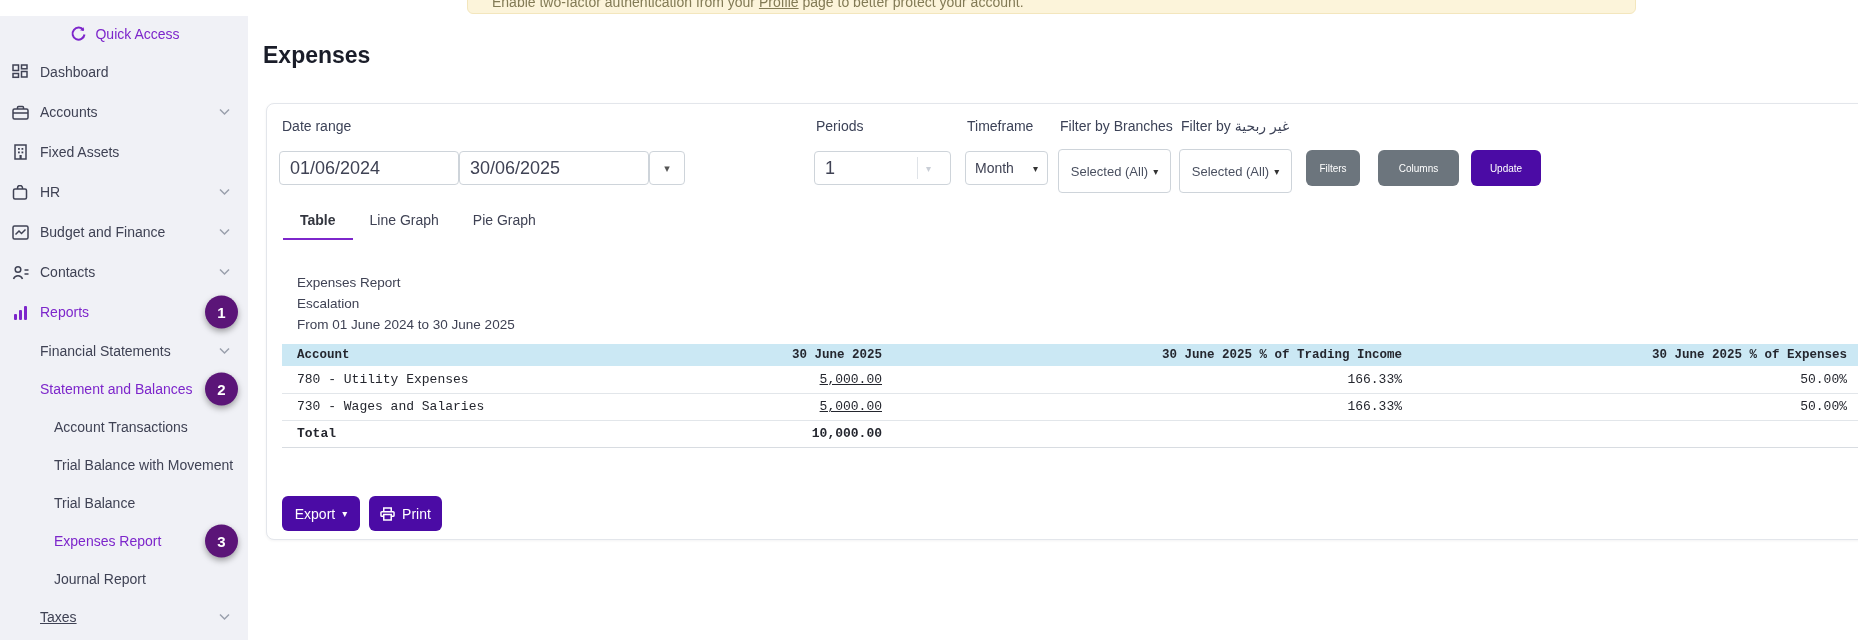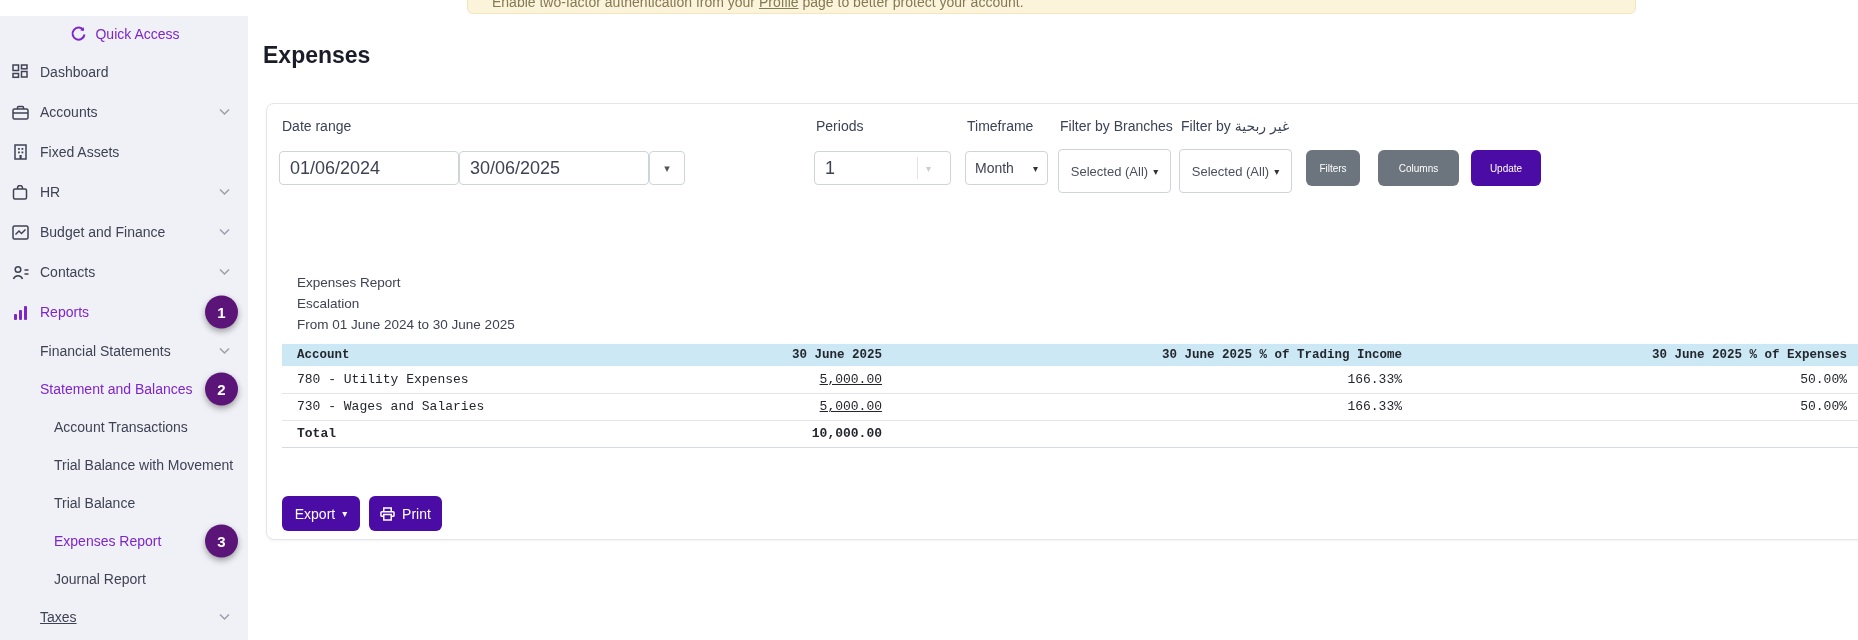--- a/index.html
+++ b/index.html
@@ -285,20 +285,25 @@
     </div>
     <div class="ddbox" style="left:912px; width:113px">
       <span>Selected (All)</span>
       <span class="dd-caret">▾</span>
     </div>
 
     <button class="btn gray" style="left:1039px; width:54px">Filters</button>
     <button class="btn gray" style="left:1111px; width:81px">Columns</button>
     <button class="btn purple" style="left:1204px; width:70px">Update</button>
 
+    <div class="tabs" id="tabs">
+        <div class="tab active">Table</div>
+        <div class="tab">Line Graph</div>
+        <div class="tab">Pie Graph</div>
+      </div>
 
     <div class="rpt-head">
       <div>Expenses Report</div>
       <div>Escalation</div>
       <div>From 01 June 2024 to 30 June 2025</div>
     </div>
 
     <table class="rpt-table" id="rpt-table">
       <colgroup>
           <col style="width:400px">

